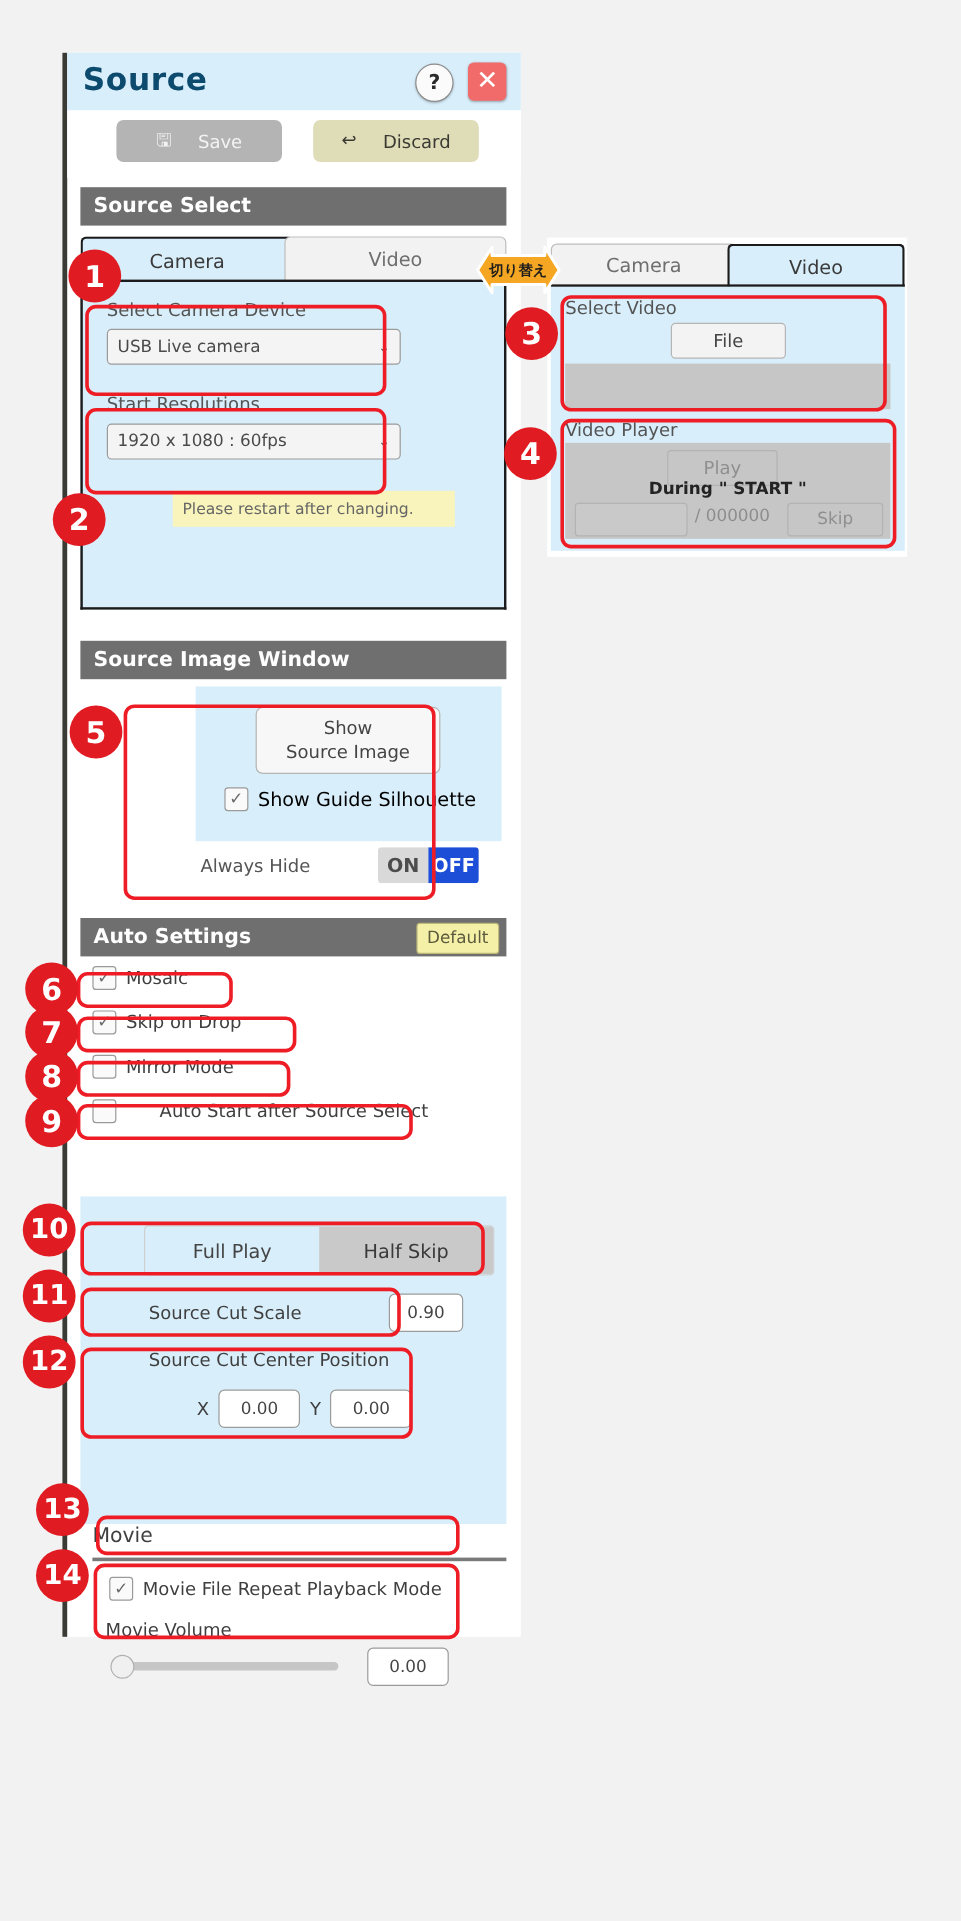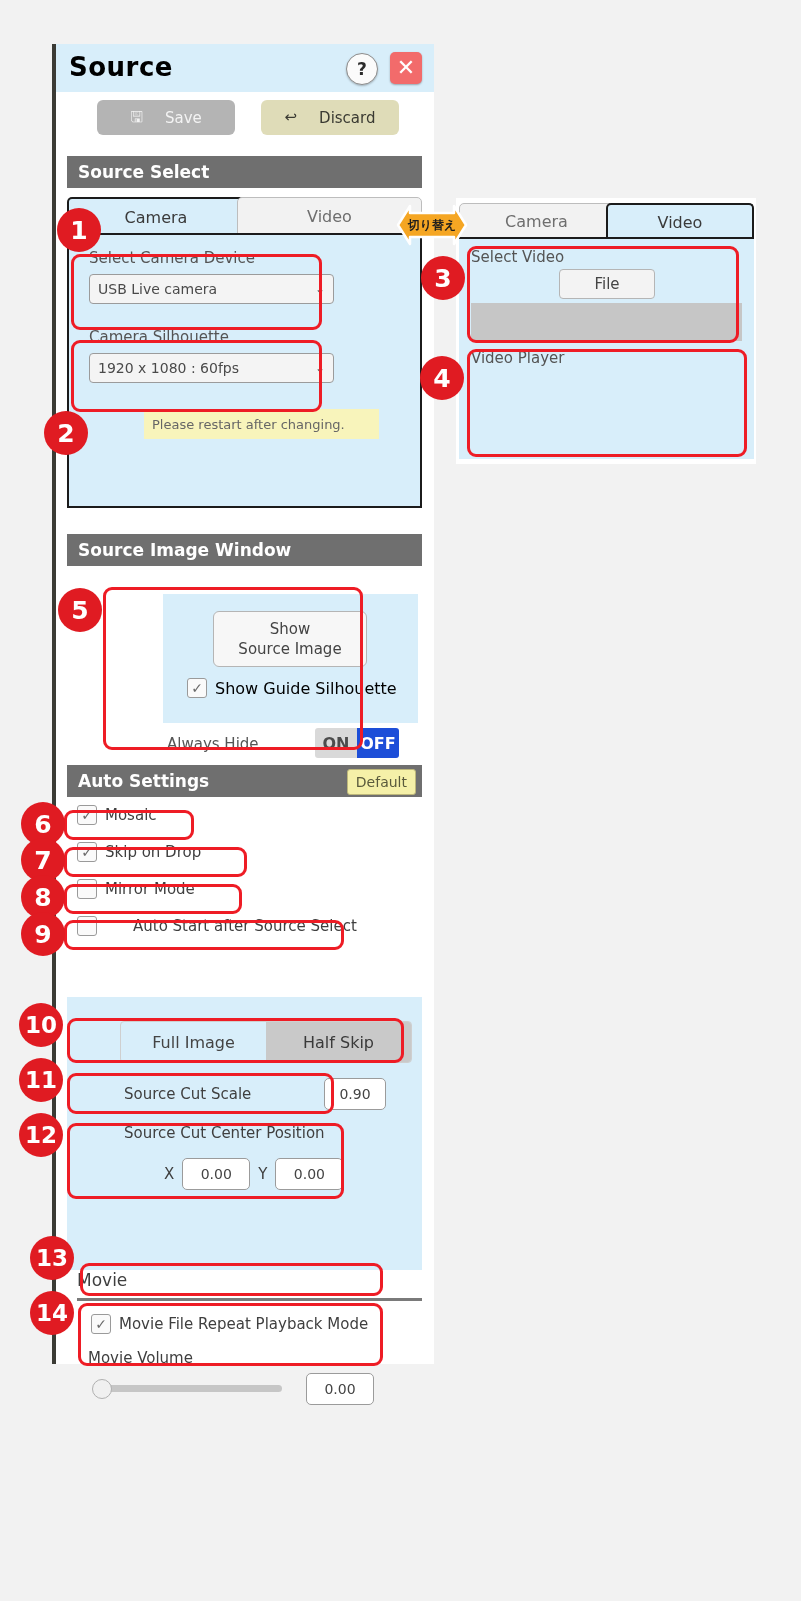--- a/index.html
+++ b/index.html
@@ -18,21 +18,21 @@
     background:#ffffff;
     border-left:4px solid #3b3b35;
     box-sizing:border-box;
   }
   #title-bar{
     position:absolute;left:0;top:0;width:378px;height:48px;
     background:#d8eefa;
   }
   #title-text{
     position:absolute;left:13px;top:8px;
-    font-size:26px;font-weight:bold;color:#000000;
+    font-size:26px;font-weight:bold;color:#0c4a6e;
     letter-spacing:.5px;
     font-family:"DejaVu Sans", sans-serif;
   }
   #help-btn{
     position:absolute;right:56px;top:9px;width:30px;height:30px;border-radius:50%;
     background:#fbfbfb;border:1.6px solid #8d8d8d;
     display:flex;align-items:center;justify-content:center;
     font-size:17px;font-weight:bold;color:#2b2b2b;
     box-shadow:0 1px 2px rgba(0,0,0,.25);
     cursor:pointer;
@@ -102,21 +102,21 @@
   #grp-camera-device .combo{margin-top:7px;}
   #grp-camera-res{position:absolute;left:20px;top:93px;width:245px;}
   #grp-camera-res .combo{margin-top:7px;}
   #camera-note{
     position:absolute;left:75px;top:174px;width:235px;height:30px;
     background:#f8f4bb;display:flex;align-items:center;padding-left:8px;
     box-sizing:border-box;font-size:13px;color:#666;
   }
 
   
-  #siw-body{position:absolute;left:107px;top:528px;width:255px;height:168px;background:#fff;margin-top:22px;}
+  #siw-body{position:absolute;left:107px;top:528px;width:255px;height:168px;background:#fff;}
   #siw-blue{position:absolute;left:0;top:0;width:255px;height:129px;background:#d8eefa;}
   #show-source-image-button{
     position:absolute;left:50px;top:17px;width:152px;height:54px;
     background:#f7f7f7;border:1px solid #b5b5b5;border-radius:6px;
     display:flex;flex-direction:column;align-items:center;justify-content:center;
     font-size:15px;color:#444;line-height:1.35;cursor:pointer;
   }
   #guide-silhouette-row{position:absolute;left:24px;top:84px;display:flex;align-items:center;gap:8px;}
   .cbx{
     width:20px;height:20px;border:1px solid #9a9a9a;border-radius:3px;background:#fafafa;
@@ -265,21 +265,21 @@
 
     <div id="camera-body">
       <div id="grp-camera-device">
         <div class="grp-label">Select Camera Device</div>
         <div class="combo">
           <span>USB Live camera</span>
           <span class="chev">⌄</span>
         </div>
       </div>
       <div id="grp-camera-res">
-        <div class="grp-label">Camera Silhouette</div>
+        <div class="grp-label">Start Resolutions</div>
         <div class="combo">
           <span>1920 x 1080 : 60fps</span>
           <span class="chev">⌄</span>
         </div>
       </div>
       <div id="camera-note">Please restart after changing.</div>
     </div>
 
     <div class="section-hdr" id="hdr-source-image-window">
       <span>Source Image Window</span>
@@ -321,21 +321,21 @@
       <span class="cbx off"></span>
       <span>Mirror Mode</span>
     </div>
     <div class="chk-row" id="row-auto-start">
       <span class="cbx off"></span>
       <span>Auto Start after Source Select</span>
     </div>
 
     <div id="image-mode-block">
       <div id="seg-full-half">
-        <div class="seg unsel">Full Image</div>
+        <div class="seg unsel">Full Play</div>
         <div class="seg sel">Half Skip</div>
       </div>
       <div id="cut-scale-row">
         <span id="cut-scale-label">Source Cut Scale</span>
         <span class="numbox" id="cut-scale-value">0.90</span>
       </div>
       <div id="cut-center-group">
         <div id="cut-center-label">Source Cut Center Position</div>
         <div id="cut-center-fields">
           <span class="axis">X</span>
@@ -370,20 +370,27 @@
       <div class="tab sel" id="tab-video-right">
         <span>Video</span>
       </div>
       <div id="tabs-right-underline"></div>
     </div>
     <div id="video-body">
       <div id="select-video-label">Select Video</div>
       <div id="file-button">File</div>
       <div id="video-path-box"></div>
       <div id="video-player-label">Video Player</div>
+      <div id="player-body">
+        <div id="play-button">Play</div>
+        <div id="during-start">During  " START "</div>
+        <div id="frame-input"></div>
+        <div id="frame-total">/ 000000</div>
+        <div id="skip-button">Skip</div>
+      </div>
     </div>
   </div>
 
   <div id="switch-arrow">
     <svg width="72" height="44" viewBox="0 0 72 44">
       <path d="M14 10 L14 3 L2 22 L14 41 L14 34 L58 34 L58 41 L70 22 L58 3 L58 10 Z" fill="#f5a623" stroke="#ffffff" stroke-width="2.5" stroke-linejoin="round"></path>
     </svg>
     <div class="lbl">切り替え</div>
   </div>
 

